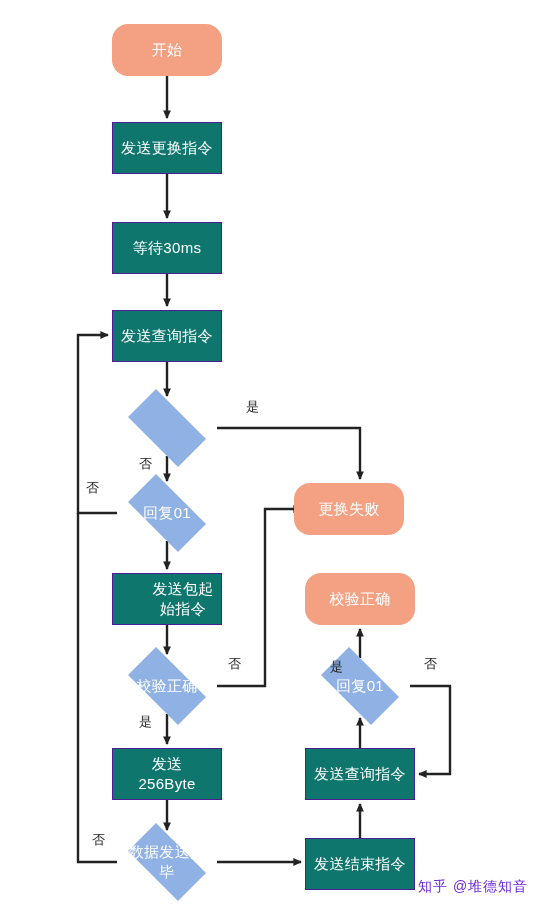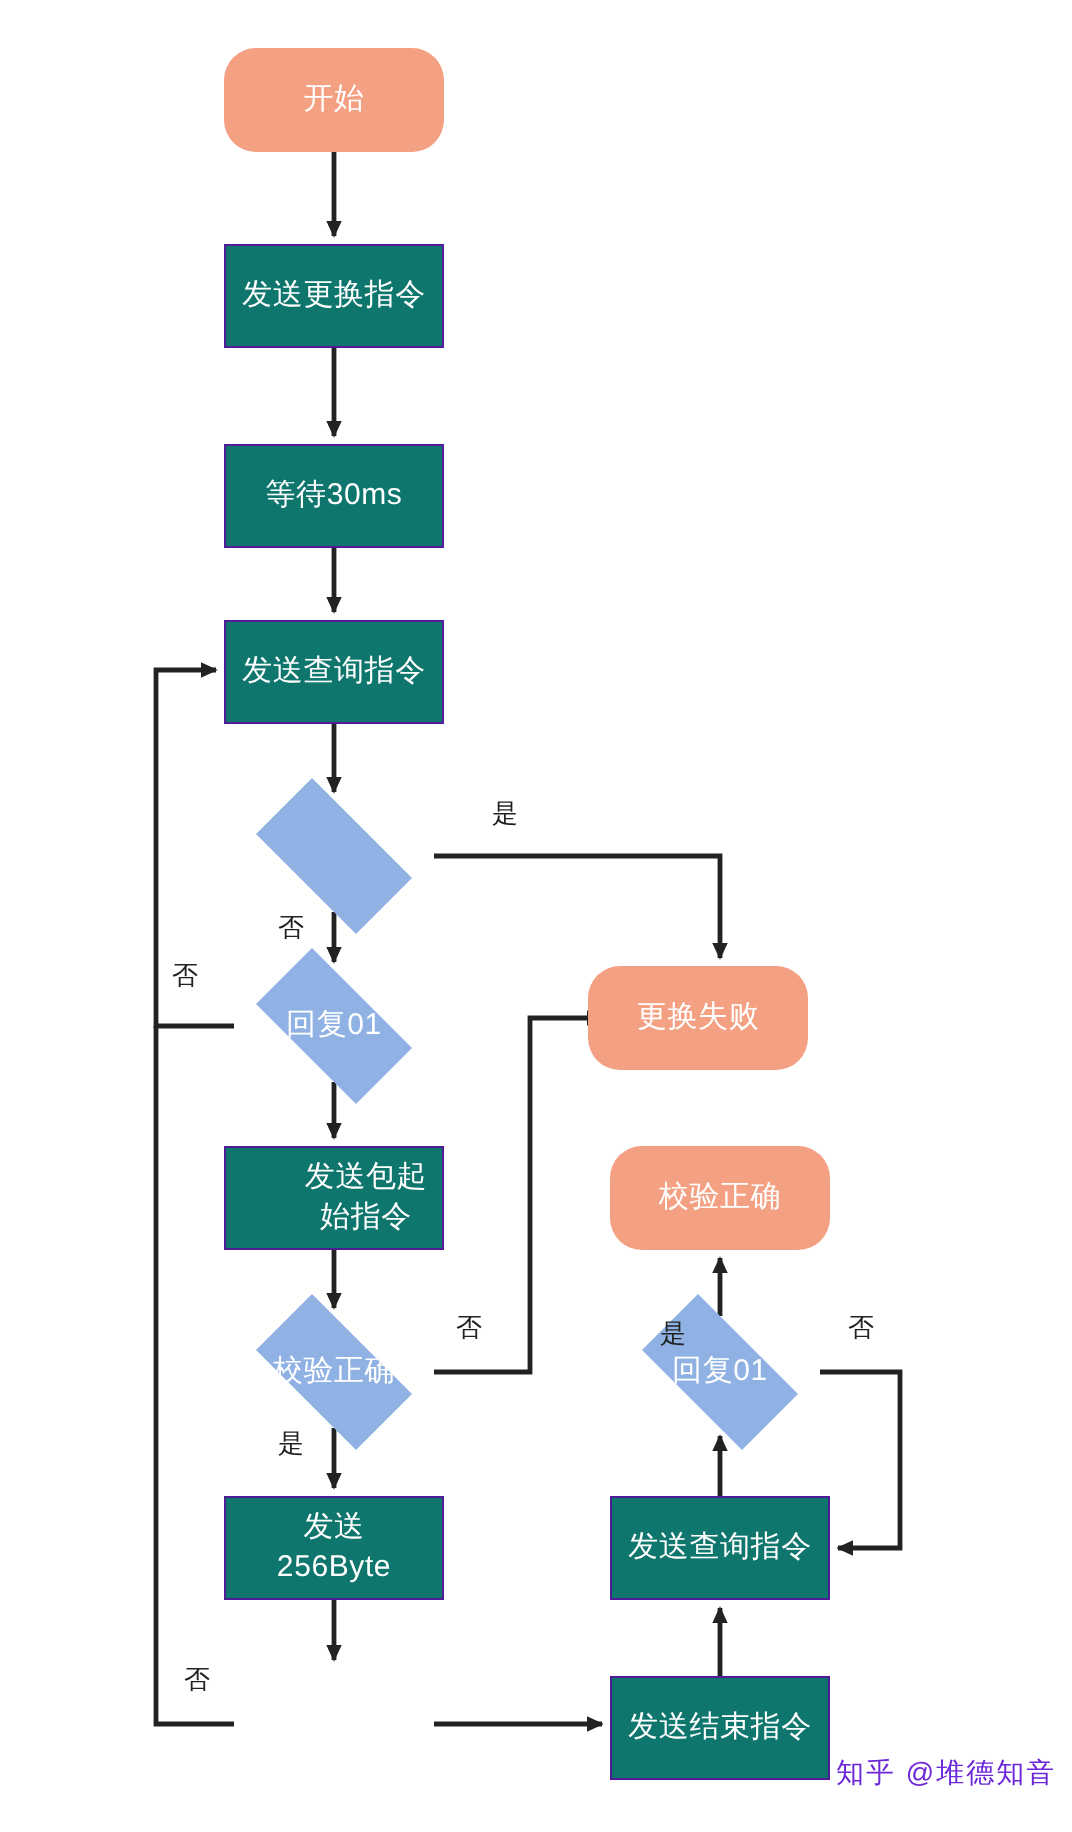--- a/index.html
+++ b/index.html
@@ -182,20 +182,24 @@
 
   <div class="node node-process" style="left:112px;top:748px;width:110px;height:52px;">
     <span style="white-space:pre-line;">发送
 256Byte</span>
   </div>
 
   <div class="node node-process" style="left:305px;top:748px;width:110px;height:52px;">
     <span>发送查询指令</span>
   </div>
 
+  <div class="node node-decision" style="left:117px;top:834px;width:100px;height:56px;">
+    <span class="diamond-shape"></span>
+    <span class="diamond-label">数据发送完毕</span>
+  </div>
 
   <div class="node node-process" style="left:305px;top:838px;width:110px;height:52px;">
     <span>发送结束指令</span>
   </div>
 
   <div class="edge-label" style="left:246px;top:400px;">是</div>
   <div class="edge-label" style="left:139px;top:457px;">否</div>
   <div class="edge-label" style="left:86px;top:481px;">否</div>
   <div class="edge-label" style="left:228px;top:657px;">否</div>
   <div class="edge-label" style="left:139px;top:715px;">是</div>

